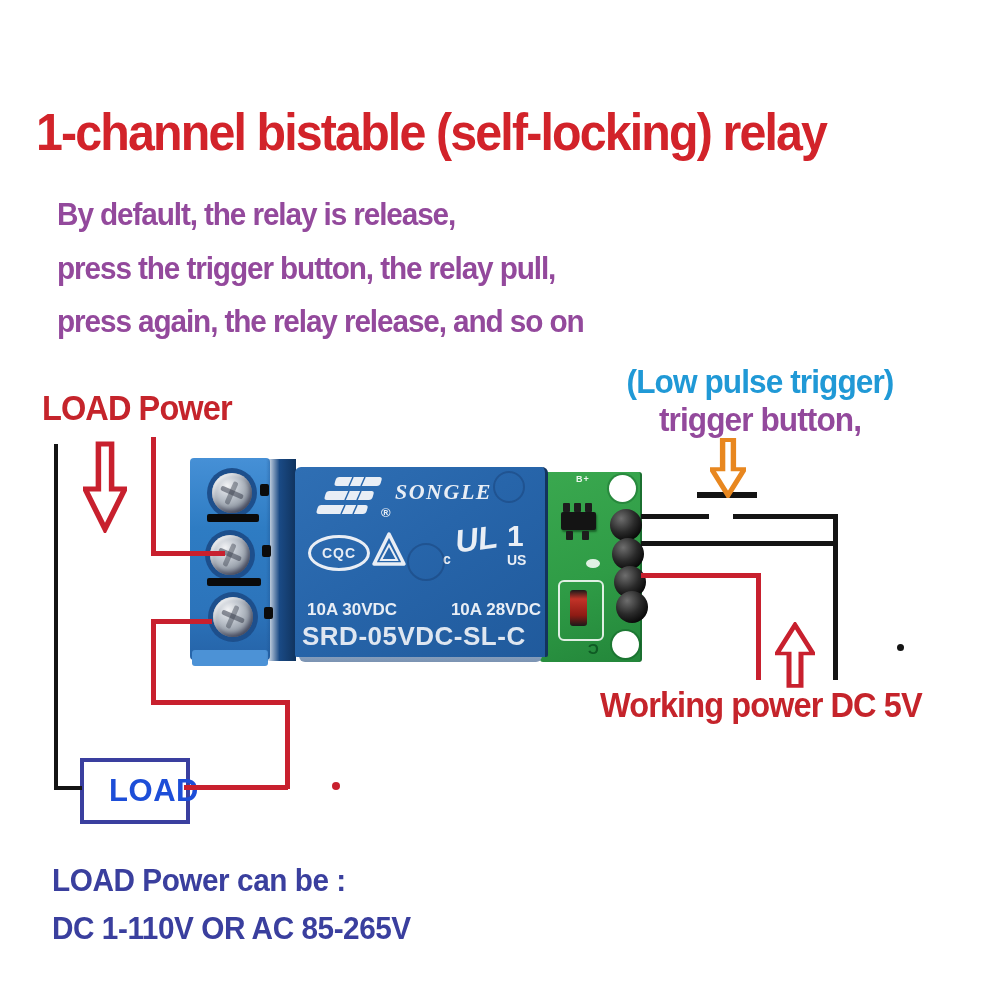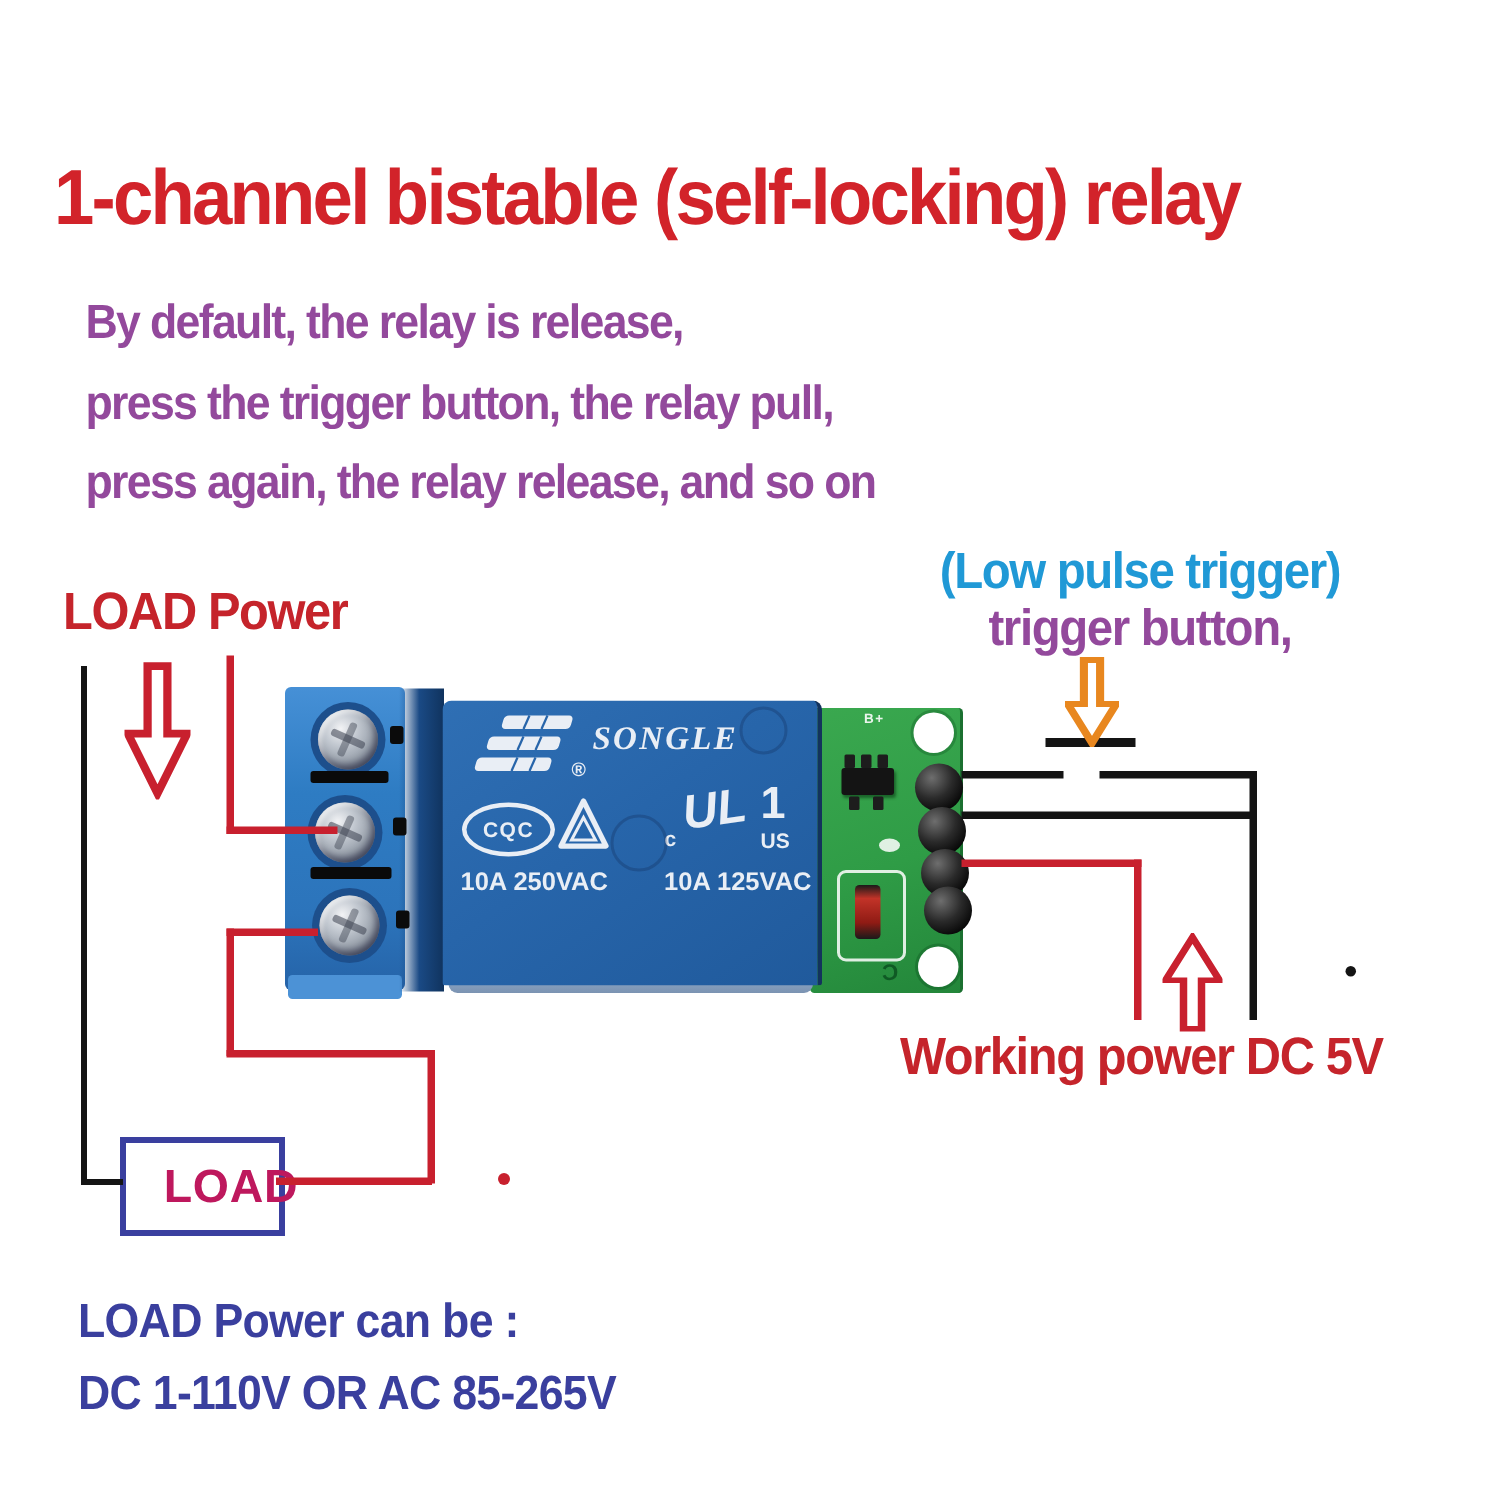--- a/index.html
+++ b/index.html
@@ -18,21 +18,21 @@
   .navy{color:#3a3f9e;font-size:32px;letter-spacing:-0.5px;left:52px;}
 
   
   .wire{position:absolute;z-index:30;}
   .wk{background:#141414;}
   .wr{background:#c8202e;}
 
   
   .load-box{left:80px;top:758px;width:102px;height:58px;border:4px solid #3a3f9f;background:#fff;
             display:flex;align-items:center;justify-content:center;z-index:25;}
-  .load-box span{color:#be185d;font-size:31px;letter-spacing:0.5px;margin-left:38px;}
+  .load-box span{color:#1d4ed8;font-size:31px;letter-spacing:0.5px;margin-left:38px;}
 
   
   .tblock{left:190px;top:458px;width:80px;height:202px;z-index:10;border-radius:4px;
           background:linear-gradient(180deg,#4690d6 0%,#2e7cc3 35%,#2c74bb 75%,#2563a8 100%);}
   .tblock-lip{left:192px;top:650px;width:76px;height:16px;background:#4c92d6;border-radius:3px;z-index:11;}
   .tshadow{left:266px;top:459px;width:30px;height:202px;z-index:12;
            background:linear-gradient(90deg,rgba(22,64,111,0) 0%,#1a4a85 45%,#10335e 100%);}
   .well{position:absolute;width:50px;height:50px;border-radius:50%;background:#1d4f8c;z-index:13;}
   .screw{position:absolute;width:40px;height:40px;border-radius:50%;z-index:14;
          background:radial-gradient(circle at 38% 32%,#f2f3f5 0%,#c3c9d1 30%,#99a1ac 60%,#6d7683 100%);
@@ -193,24 +193,25 @@
       <path d="M18 3 L33 33 L3 33 Z" fill="none" stroke="#e9eef5" stroke-width="3.5" stroke-linejoin="round"></path>
       <path d="M18 14 L26 29 L10 29 Z" fill="none" stroke="#e9eef5" stroke-width="2"></path>
     </svg>
     <div class="ulwrap">
       <span class="ul-c">c</span>
       <span class="ul-m">UL</span>
       <span class="ul-1">1</span>
       <span class="ul-us">US</span>
     </div>
     <div class="mold-circle" style="left:112px;top:76px;width:34px;height:34px"></div>
-    <div class="ratings" style="top:111px">
-      <span>10A 250VAC</span>
-      <span>10A 125VAC</span>
+    <div class="ratings" style="top:133px">
+      <span>10A 30VDC</span>
+      <span>10A 28VDC</span>
     </div>
+    <div class="model">SRD-05VDC-SL-C</div>
   </div>
 
   <div class="wire wk" style="left:697px;top:492px;width:60px;height:6px"></div>
   <div class="wire wk" style="left:641px;top:514px;width:68px;height:5px"></div>
   <div class="wire wk" style="left:733px;top:514px;width:105px;height:5px"></div>
   <div class="wire wk" style="left:833px;top:514px;width:5px;height:166px"></div>
   <div class="wire wk" style="left:641px;top:541px;width:197px;height:5px"></div>
   <div class="wire wr" style="left:641px;top:573px;width:120px;height:5px"></div>
   <div class="wire wr" style="left:756px;top:573px;width:5px;height:107px"></div>
 

